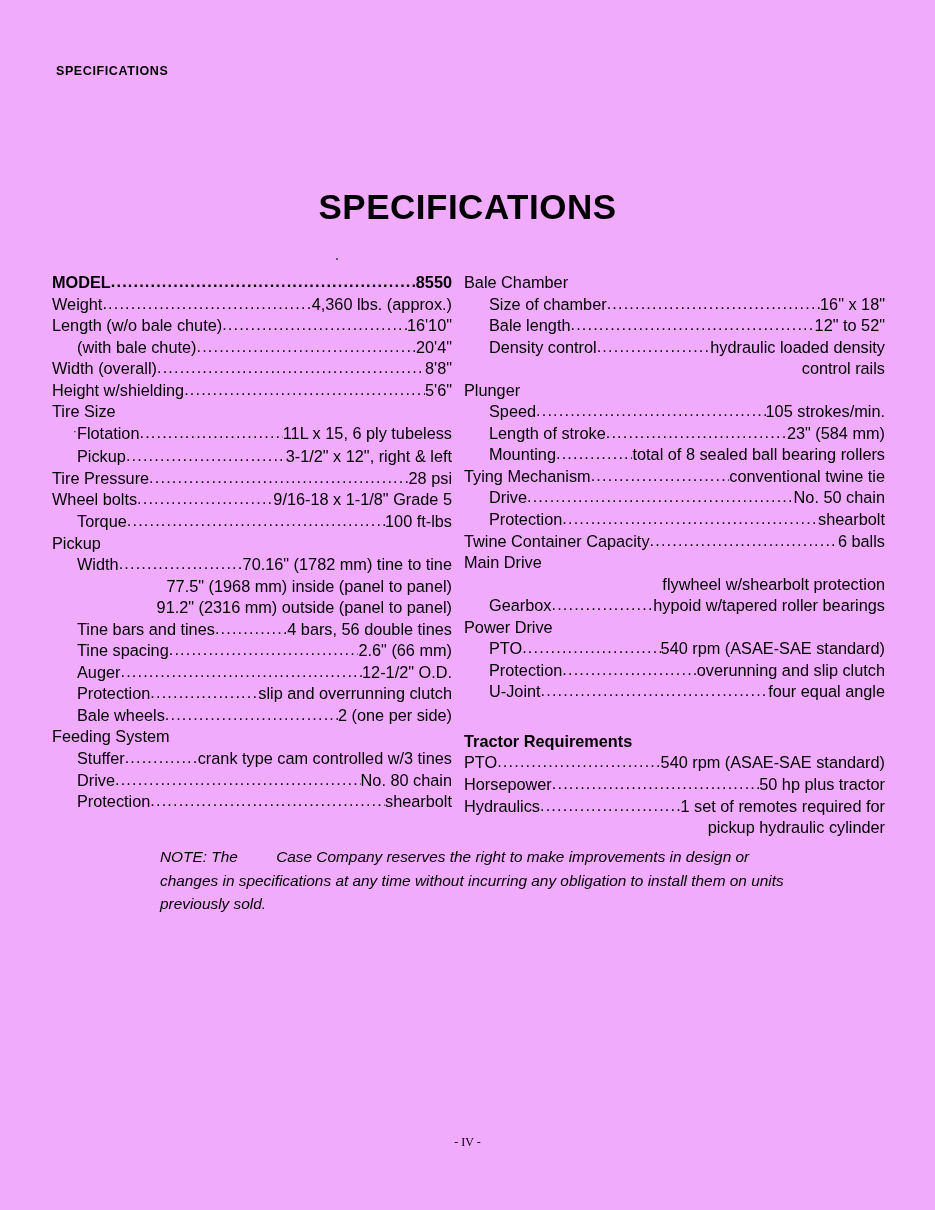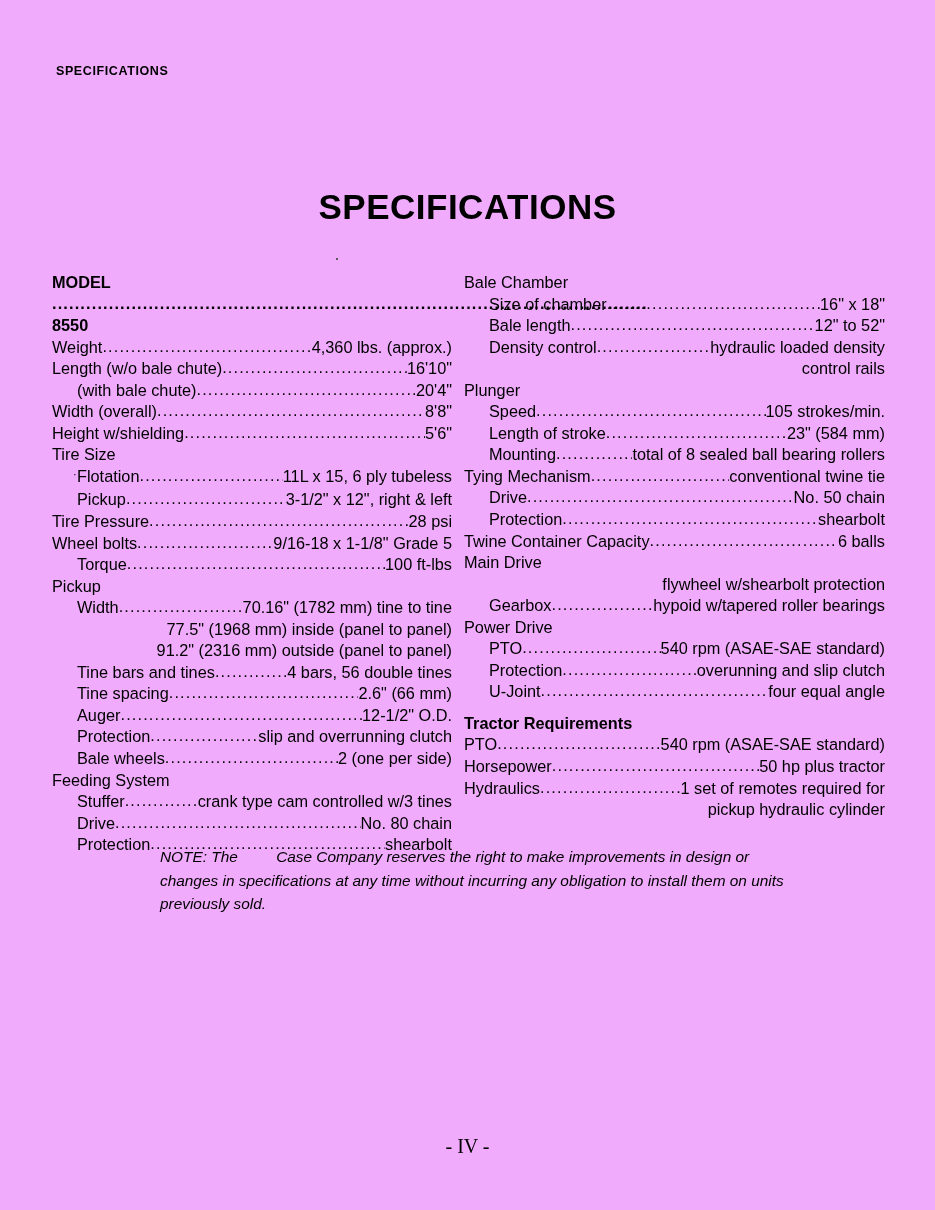--- a/index.html
+++ b/index.html
@@ -75,21 +75,21 @@
 
   
   .line {
     display: flex;
     align-items: baseline;
     font-size: 16.3px;
     line-height: 21.55px;
     white-space: pre;
   }
 
-  .line.bold { font-weight: bold; flex-direction: column; }
+  .line.bold { font-weight: bold; }
 
   .lbl { flex: 0 0 auto; }
 
   .leader {
     flex: 1 1 auto;
     overflow: hidden;
     white-space: nowrap;
     min-width: 0;
     position: relative;
     top: -1px;
@@ -122,21 +122,21 @@
     left: -4px;
     top: -4px;
     font-size: 11px;
   }
 
   
   .subhead {
     font-size: 16.3px;
     line-height: 21.55px;
     font-weight: bold;
-    margin-top: 10px;
+    margin-top: 28px;
   }
 
   
   .note {
     position: absolute;
     left: 160px;
     top: 845px;
     width: 625px;
     font-size: 15.4px;
     line-height: 23.5px;
@@ -149,21 +149,21 @@
   .note .gap { display: inline-block; width: 34px; }
 
   
   .footer {
     position: absolute;
     left: 0;
     right: 0;
     top: 1135px;
     text-align: center;
     font-family: "Liberation Serif", serif;
-    font-size: 20px;
+    font-size: 12px;
   }
 </style>
 </head>
 <body>
 
 <div class="page">
 
   <div class="running-header">SPECIFICATIONS</div>
 
   <h1 class="page-title">SPECIFICATIONS</h1>

